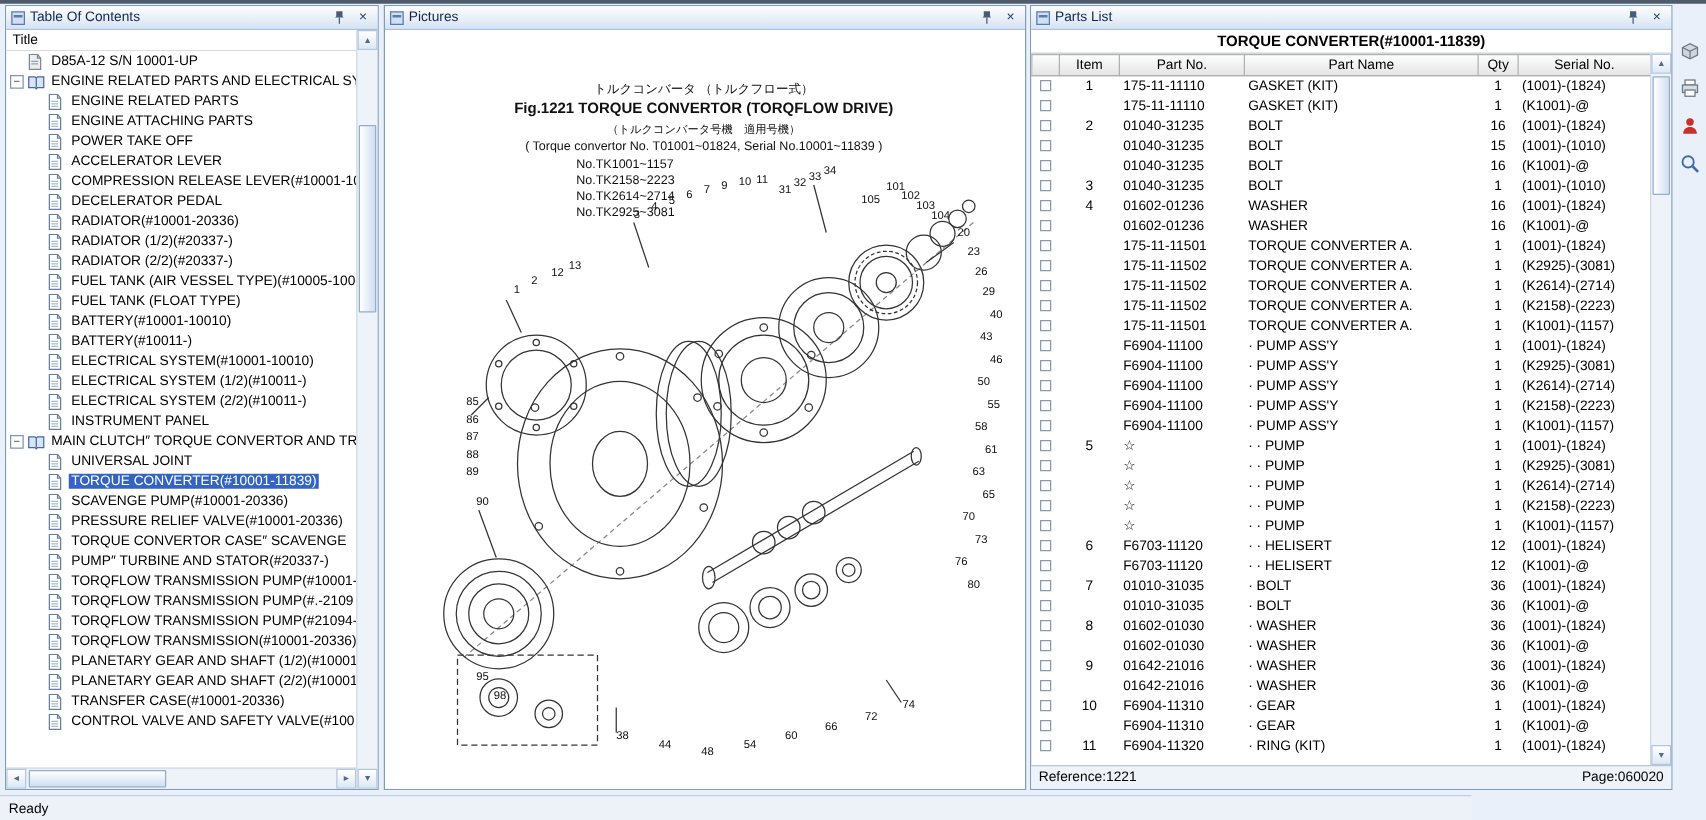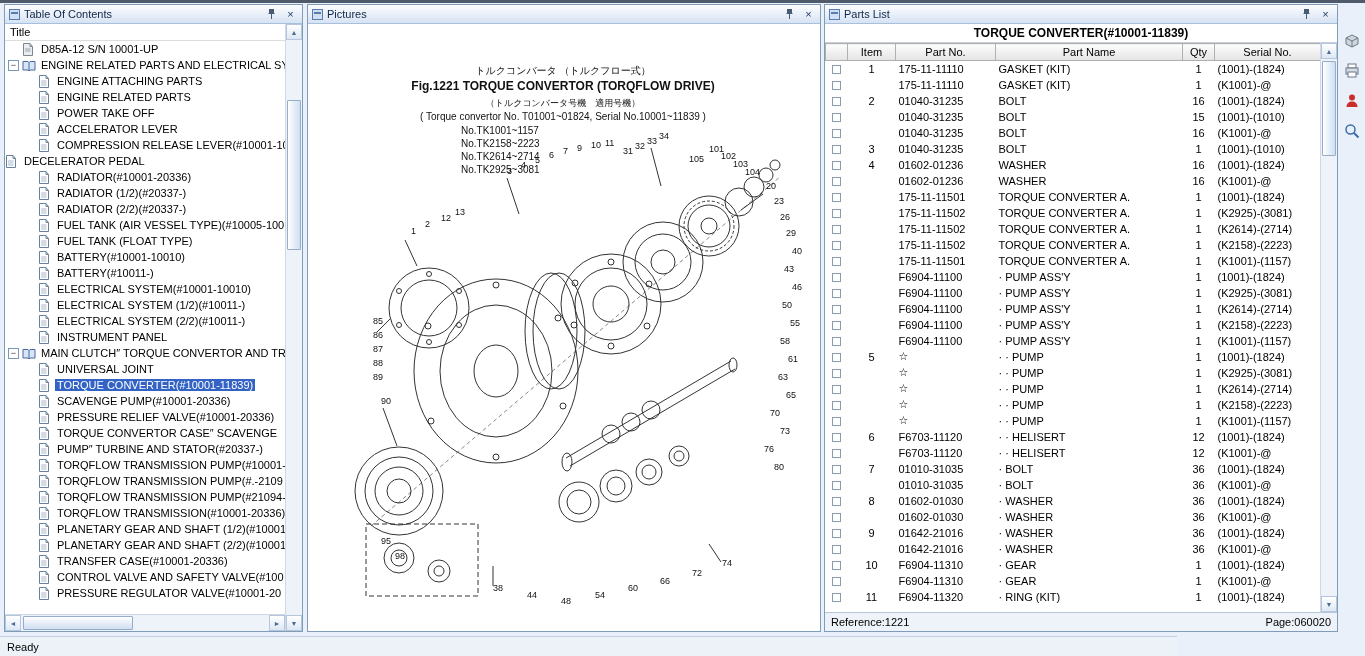--- a/index.html
+++ b/index.html
@@ -117,44 +117,44 @@
           <div class="tree-row" style="padding-left: 33px;">
             <span class="ico">
               <svg viewBox="0 0 12 13" width="12" height="13">
                 <path d="M1.5 .5h6.5l2.5 3v9H1.5z" fill="#fff" stroke="#69809c"></path>
                 <path d="M8 .5v3h2.5" fill="none" stroke="#69809c"></path>
                 <line x1="3" y1="6" x2="8.5" y2="6" stroke="#a8bacd"></line>
                 <line x1="3" y1="8" x2="8.5" y2="8" stroke="#a8bacd"></line>
                 <line x1="3" y1="10" x2="8.5" y2="10" stroke="#a8bacd"></line>
               </svg>
             </span>
+            <span class="lbl">ENGINE RELATED PARTS</span>
+          </div>
+          <div class="tree-row" style="padding-left: 33px;">
+            <span class="ico">
+              <svg viewBox="0 0 12 13" width="12" height="13">
+                <path d="M1.5 .5h6.5l2.5 3v9H1.5z" fill="#fff" stroke="#69809c"></path>
+                <path d="M8 .5v3h2.5" fill="none" stroke="#69809c"></path>
+                <line x1="3" y1="6" x2="8.5" y2="6" stroke="#a8bacd"></line>
+                <line x1="3" y1="8" x2="8.5" y2="8" stroke="#a8bacd"></line>
+                <line x1="3" y1="10" x2="8.5" y2="10" stroke="#a8bacd"></line>
+              </svg>
+            </span>
             <span class="lbl">ENGINE ATTACHING PARTS</span>
           </div>
           <div class="tree-row" style="padding-left: 33px;">
             <span class="ico">
               <svg viewBox="0 0 12 13" width="12" height="13">
                 <path d="M1.5 .5h6.5l2.5 3v9H1.5z" fill="#fff" stroke="#69809c"></path>
                 <path d="M8 .5v3h2.5" fill="none" stroke="#69809c"></path>
                 <line x1="3" y1="6" x2="8.5" y2="6" stroke="#a8bacd"></line>
                 <line x1="3" y1="8" x2="8.5" y2="8" stroke="#a8bacd"></line>
                 <line x1="3" y1="10" x2="8.5" y2="10" stroke="#a8bacd"></line>
               </svg>
             </span>
-            <span class="lbl">ENGINE RELATED PARTS</span>
-          </div>
-          <div class="tree-row" style="padding-left: 33px;">
-            <span class="ico">
-              <svg viewBox="0 0 12 13" width="12" height="13">
-                <path d="M1.5 .5h6.5l2.5 3v9H1.5z" fill="#fff" stroke="#69809c"></path>
-                <path d="M8 .5v3h2.5" fill="none" stroke="#69809c"></path>
-                <line x1="3" y1="6" x2="8.5" y2="6" stroke="#a8bacd"></line>
-                <line x1="3" y1="8" x2="8.5" y2="8" stroke="#a8bacd"></line>
-                <line x1="3" y1="10" x2="8.5" y2="10" stroke="#a8bacd"></line>
-              </svg>
-            </span>
             <span class="lbl">POWER TAKE OFF</span>
           </div>
           <div class="tree-row" style="padding-left: 33px;">
             <span class="ico">
               <svg viewBox="0 0 12 13" width="12" height="13">
                 <path d="M1.5 .5h6.5l2.5 3v9H1.5z" fill="#fff" stroke="#69809c"></path>
                 <path d="M8 .5v3h2.5" fill="none" stroke="#69809c"></path>
                 <line x1="3" y1="6" x2="8.5" y2="6" stroke="#a8bacd"></line>
                 <line x1="3" y1="8" x2="8.5" y2="8" stroke="#a8bacd"></line>
                 <line x1="3" y1="10" x2="8.5" y2="10" stroke="#a8bacd"></line>
@@ -167,21 +167,21 @@
               <svg viewBox="0 0 12 13" width="12" height="13">
                 <path d="M1.5 .5h6.5l2.5 3v9H1.5z" fill="#fff" stroke="#69809c"></path>
                 <path d="M8 .5v3h2.5" fill="none" stroke="#69809c"></path>
                 <line x1="3" y1="6" x2="8.5" y2="6" stroke="#a8bacd"></line>
                 <line x1="3" y1="8" x2="8.5" y2="8" stroke="#a8bacd"></line>
                 <line x1="3" y1="10" x2="8.5" y2="10" stroke="#a8bacd"></line>
               </svg>
             </span>
             <span class="lbl">COMPRESSION RELEASE LEVER(#10001-10</span>
           </div>
-          <div class="tree-row" style="">
+          <div class="tree-row" style="padding-left: 33px;">
             <span class="ico">
               <svg viewBox="0 0 12 13" width="12" height="13">
                 <path d="M1.5 .5h6.5l2.5 3v9H1.5z" fill="#fff" stroke="#69809c"></path>
                 <path d="M8 .5v3h2.5" fill="none" stroke="#69809c"></path>
                 <line x1="3" y1="6" x2="8.5" y2="6" stroke="#a8bacd"></line>
                 <line x1="3" y1="8" x2="8.5" y2="8" stroke="#a8bacd"></line>
                 <line x1="3" y1="10" x2="8.5" y2="10" stroke="#a8bacd"></line>
               </svg>
             </span>
             <span class="lbl">DECELERATOR PEDAL</span>
@@ -488,32 +488,20 @@
             <span class="ico">
               <svg viewBox="0 0 12 13" width="12" height="13">
                 <path d="M1.5 .5h6.5l2.5 3v9H1.5z" fill="#fff" stroke="#69809c"></path>
                 <path d="M8 .5v3h2.5" fill="none" stroke="#69809c"></path>
                 <line x1="3" y1="6" x2="8.5" y2="6" stroke="#a8bacd"></line>
                 <line x1="3" y1="8" x2="8.5" y2="8" stroke="#a8bacd"></line>
                 <line x1="3" y1="10" x2="8.5" y2="10" stroke="#a8bacd"></line>
               </svg>
             </span>
             <span class="lbl">CONTROL VALVE AND SAFETY VALVE(#100</span>
-          </div>
-          <div class="tree-row" style="padding-left: 33px;">
-            <span class="ico">
-              <svg viewBox="0 0 12 13" width="12" height="13">
-                <path d="M1.5 .5h6.5l2.5 3v9H1.5z" fill="#fff" stroke="#69809c"></path>
-                <path d="M8 .5v3h2.5" fill="none" stroke="#69809c"></path>
-                <line x1="3" y1="6" x2="8.5" y2="6" stroke="#a8bacd"></line>
-                <line x1="3" y1="8" x2="8.5" y2="8" stroke="#a8bacd"></line>
-                <line x1="3" y1="10" x2="8.5" y2="10" stroke="#a8bacd"></line>
-              </svg>
-            </span>
-            <span class="lbl">PRESSURE REGULATOR VALVE(#10001-20</span>
           </div>
         </div>
       <div class="hscroll">
         <span class="sb-btn">◄</span>
         <span class="sb-track-h">
             <span class="sb-thumb-h"></span>
           </span>
         <span class="sb-btn">►</span>
       </div>
     </div>

